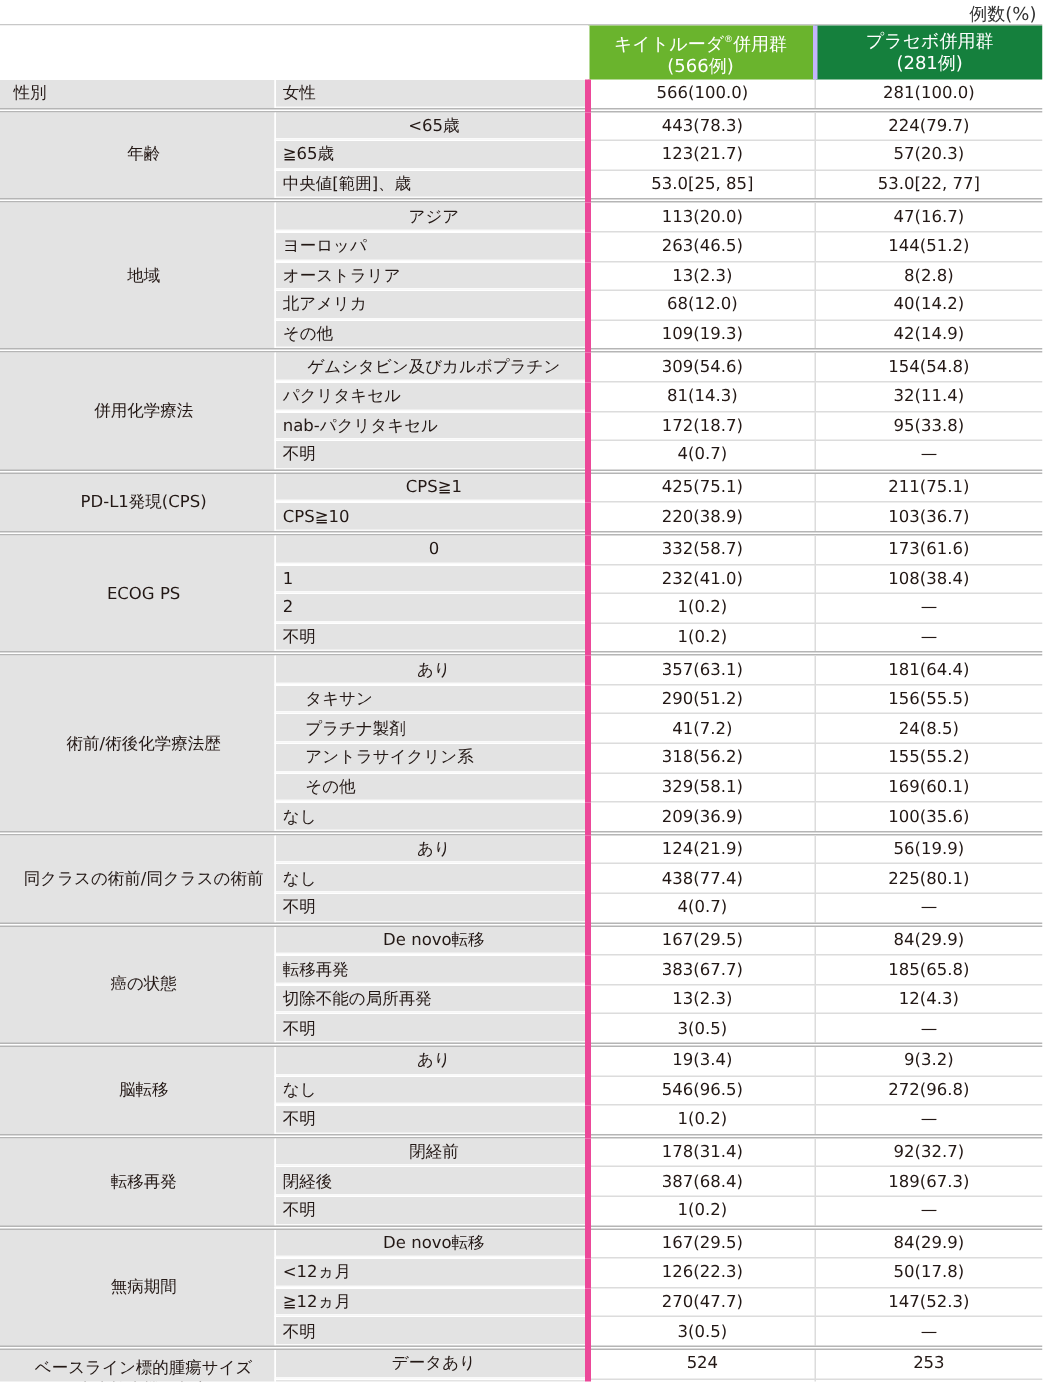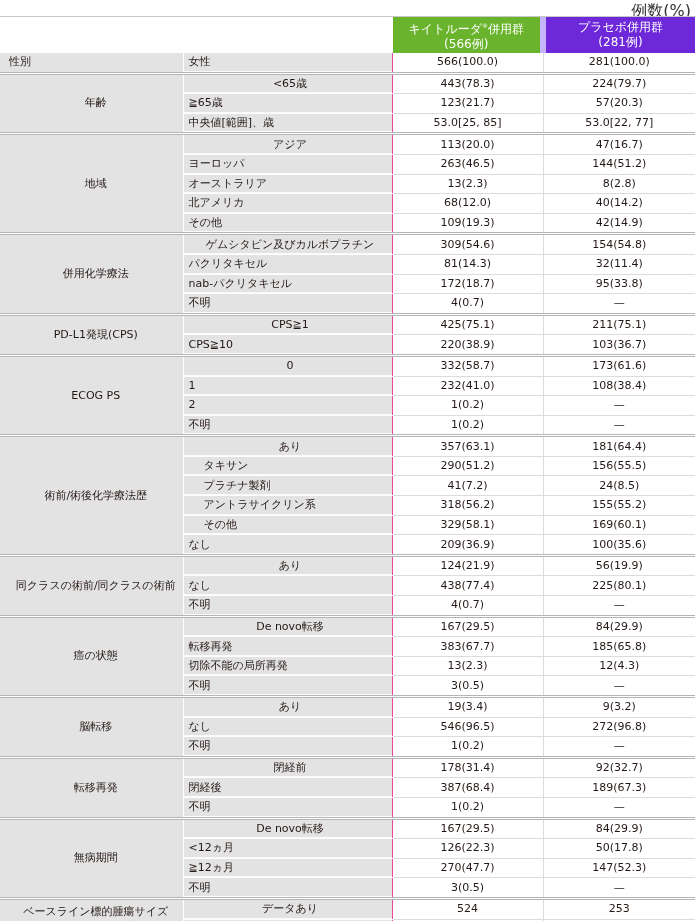--- a/index.html
+++ b/index.html
@@ -1,29 +1,29 @@
 <!DOCTYPE html>
 <html><head>
 <meta charset="utf-8">
 <style>
   html, body { margin: 0; padding: 0; background: #ffffff; }
   body { width: 695px; height: 921px; position: relative; overflow: hidden;
          font-family: "DejaVu Sans", "Liberation Sans", sans-serif; color: #231815; }
-  .unit { position: absolute; right: 4px; top: 1px; font-size: 16px; color: #333; }
+  .unit { position: absolute; right: 4px; top: 1px; font-size: 12px; color: #333; }
   .topline { position: absolute; left: 0; top: 16px; width: 695px; height: 1px; background: #c8c8c8; }
   table { position: absolute; left: 0; top: 17px; width: 695px; border-collapse: collapse; table-layout: fixed; }
   col.c1 { width: 183px; } col.c2 { width: 209px; } col.c3 { width: 151px; } col.c4 { width: 152px; }
   th { height: 36px; padding: 0; font-weight: normal; font-size: 12px; line-height: 15px; text-align: center; color: #fff; }
   th.blank { background: #fff; }
   th.green { background: #6ab42d; border-left: 1px solid #fff; }
-  th.gray { background: #6d28d9; border-left: 6px solid #c4b5fd; }
+  th.gray { background: #15803d; border-left: 3px solid #c4b5fd; }
   td { height: 18.6px; padding: 0 0 0 5px; font-size: 11px; line-height: 18px; white-space: nowrap; overflow: hidden;
        border-bottom: 1px solid #ffffff; }
   td.cat { background: #e3e3e3; border-right: 1px solid #fff; padding-left: 9px; }
-  td.sub { background: #e3e3e3; border-right: 1px solid #ec4899; }
+  td.sub { background: #e3e3e3; border-right: 4px solid #ec4899; }
   td.sub.indent { padding-left: 20px; }
   td.val { background: #fff; text-align: center; padding: 0; border-bottom: 1px solid #dcdcdc; border-right: 1px solid #dcdcdc; }
   td.val:last-child { border-right: none; }
   tr.grp-start td { border-top: 3px double #b5b5b5; text-align: center; }
   tr td.sub { box-shadow: inset 0 -1px 0 #fafafa; }
   .cat2 { line-height: 15px; }
 </style>
 </head>
 <body>
 

